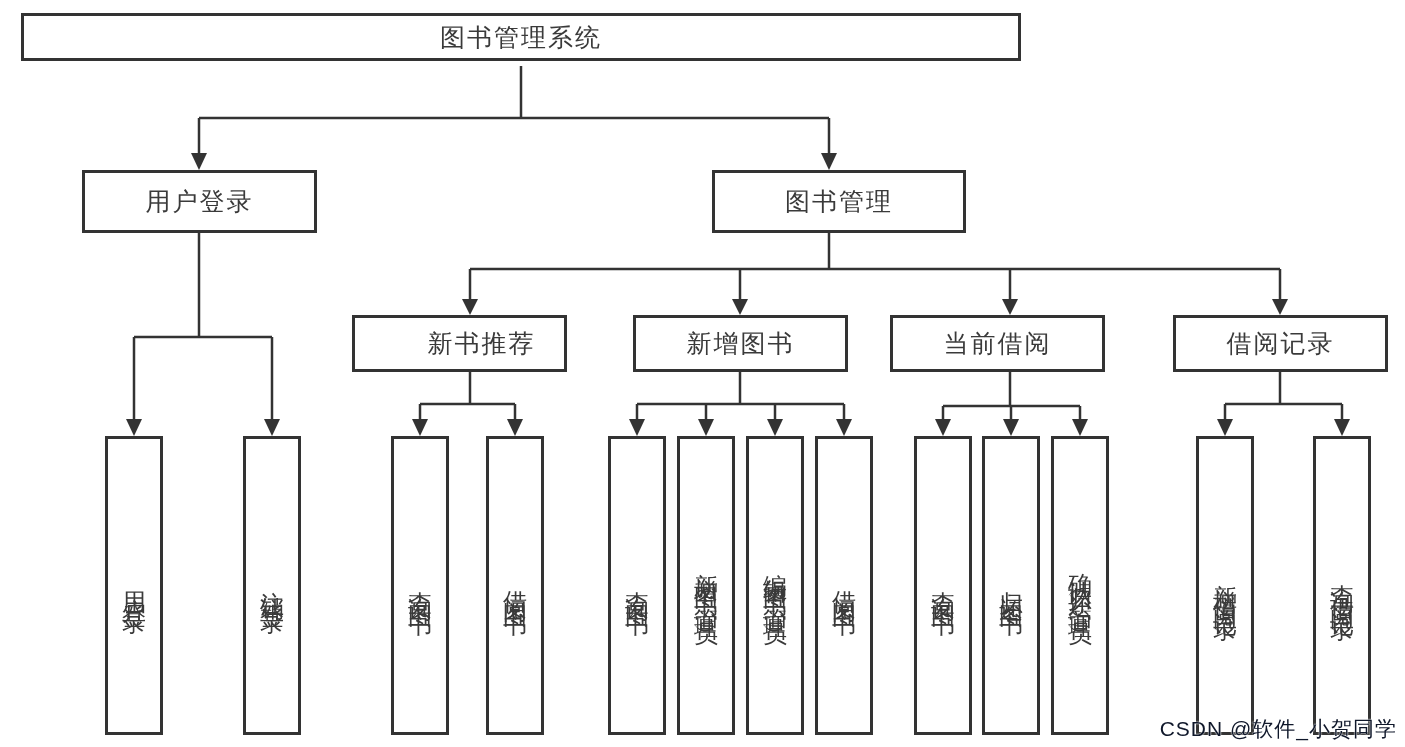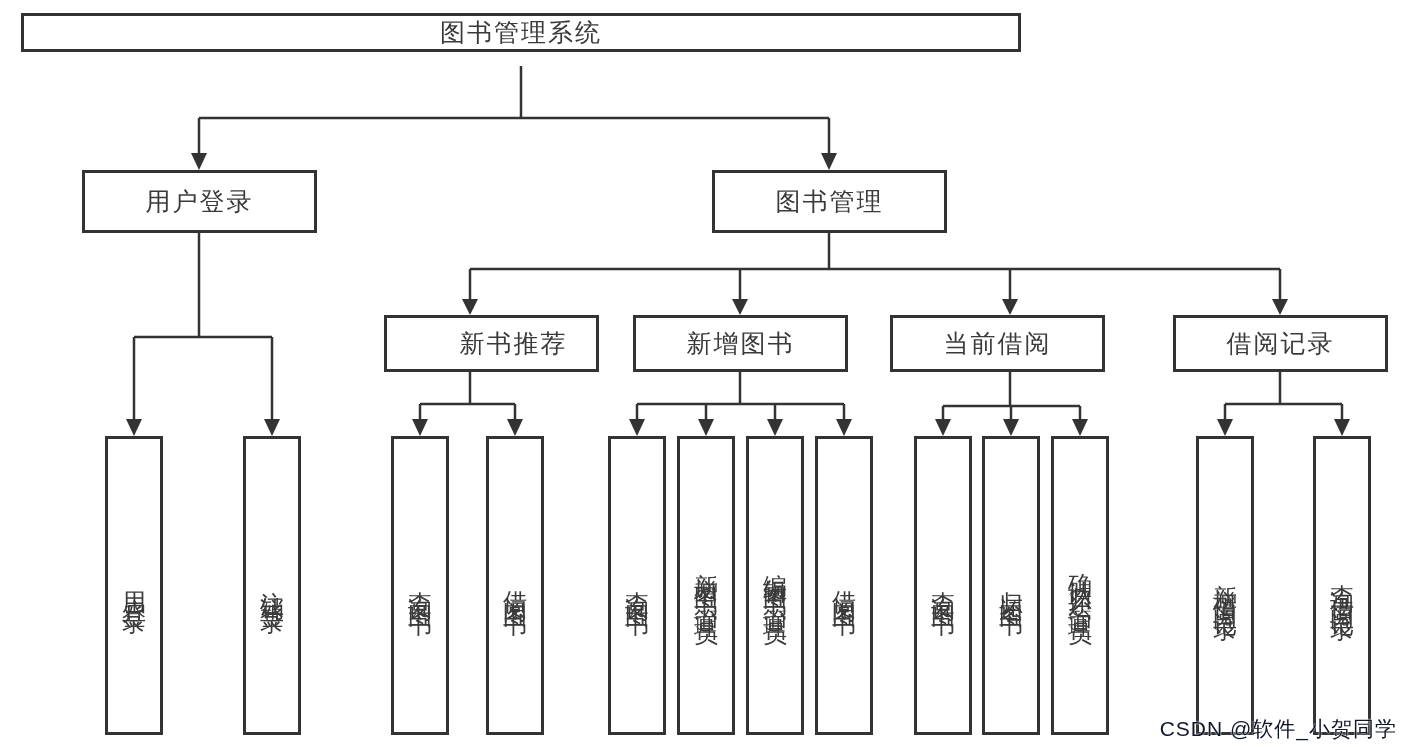--- a/index.html
+++ b/index.html
@@ -43,27 +43,27 @@
   }
   .label-v {
     writing-mode: vertical-rl;
     text-orientation: mixed;
     font-size: 24px;
     letter-spacing: 7px;
     line-height: 1;
     white-space: nowrap;
   }
   
-  .n-root  { left: 21px;   top: 13px;  width: 1000px; height: 39px; }
+  .n-root  { left: 21px;   top: 13px;  width: 1000px; height: 48px; }
   
   .n-l2a   { left: 82px;   top: 170px; width: 235px;  height: 63px; }
-  .n-l2b   { left: 712px;  top: 170px; width: 235px;  height: 63px; }
+  .n-l2b   { left: 712px;  top: 170px; width: 254px;  height: 63px; }
   
   .l3      { top: 315px; width: 215px; height: 57px; }
-  .n-l3a   { left: 384px; padding-left: 44px; }
+  .n-l3a   { left: 352px; padding-left: 44px; }
   .n-l3b   { left: 633px; }
   .n-l3c   { left: 890px; }
   .n-l3d   { left: 1173px; }
   
   .leaf    { top: 436px; width: 58px; height: 299px; }
   .lf0  { left: 105px; }
   .lf1  { left: 243px; }
   .lf2  { left: 391px; }
   .lf3  { left: 486px; }
   .lf4  { left: 608px; }

